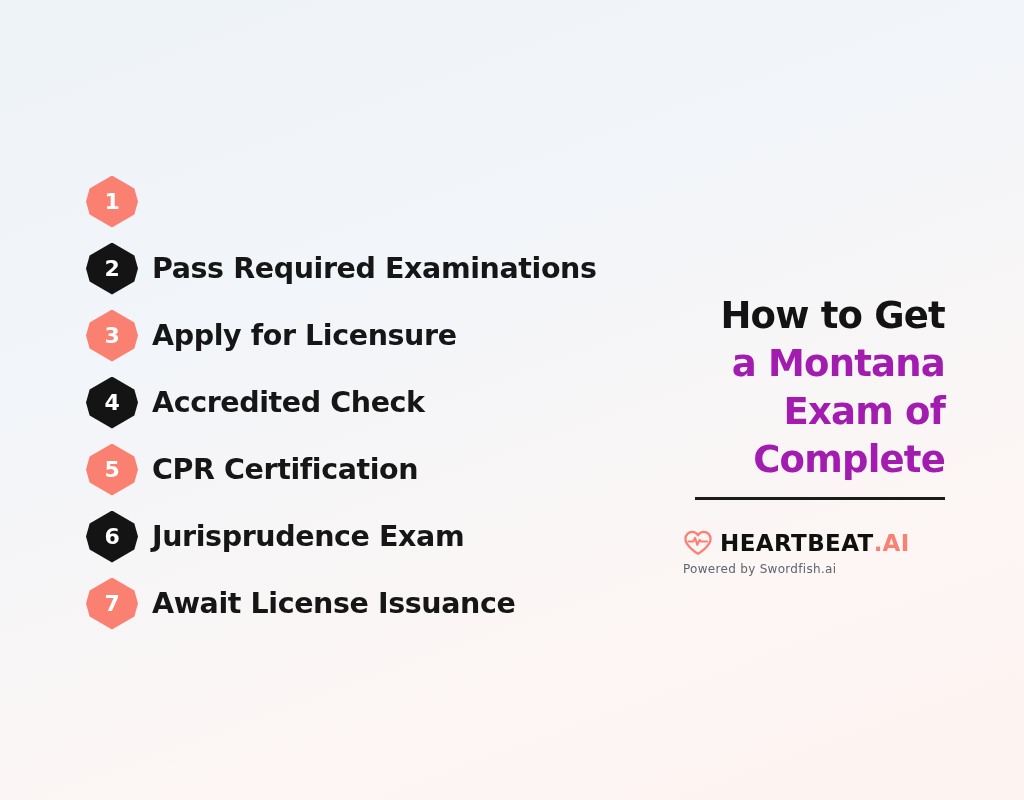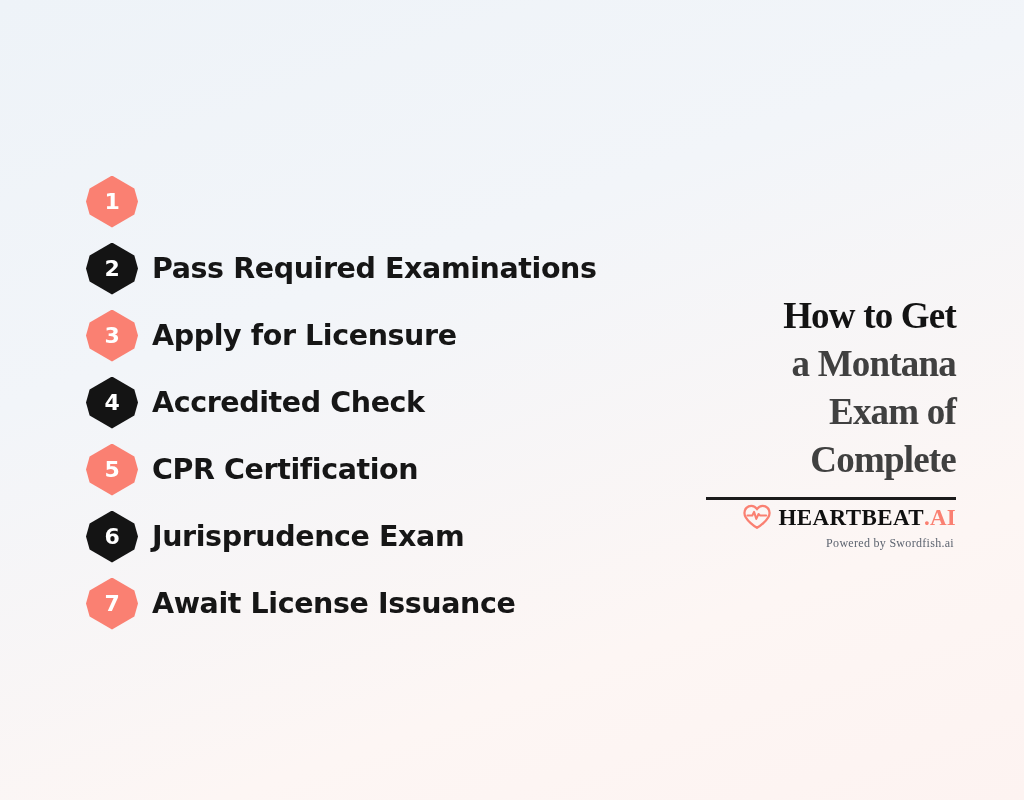--- a/index.html
+++ b/index.html
@@ -72,50 +72,49 @@
     color: #161616;
     letter-spacing: -0.4px;
     white-space: nowrap;
   }
 
   .step:nth-child(1) .step-label { font-size: 29px; }
 
   
   .title-block {
     position: absolute;
-    right: 68px;
+    right: 79px;
     top: 292px;
     width: 262px;
     text-align: right;
-    font-family: Liberation Serif, serif;
   }
 
   .title-line {
     font-size: 37px;
     font-weight: bold;
     line-height: 1.3;
     letter-spacing: -0.8px;
   }
 
   .title-line.dark { color: #131313; }
-  .title-line.accent { color: #404040; }
+  .title-line.accent { color: #a21caf; }
 
   .rule {
     margin: 13px 0 0 auto;
     width: 250px;
     height: 3px;
     background: #1b1b1b;
   }
 
   
   .logo-wrap {
-    margin-top: 4px;
+    margin-top: 30px;
     display: flex;
     flex-direction: column;
-    align-items: flex-end;
+    align-items: flex-start;
   }
 
   .logo-row {
     display: flex;
     align-items: center;
     gap: 7px;
   }
 
   .logo-mark {
     width: 30px;

